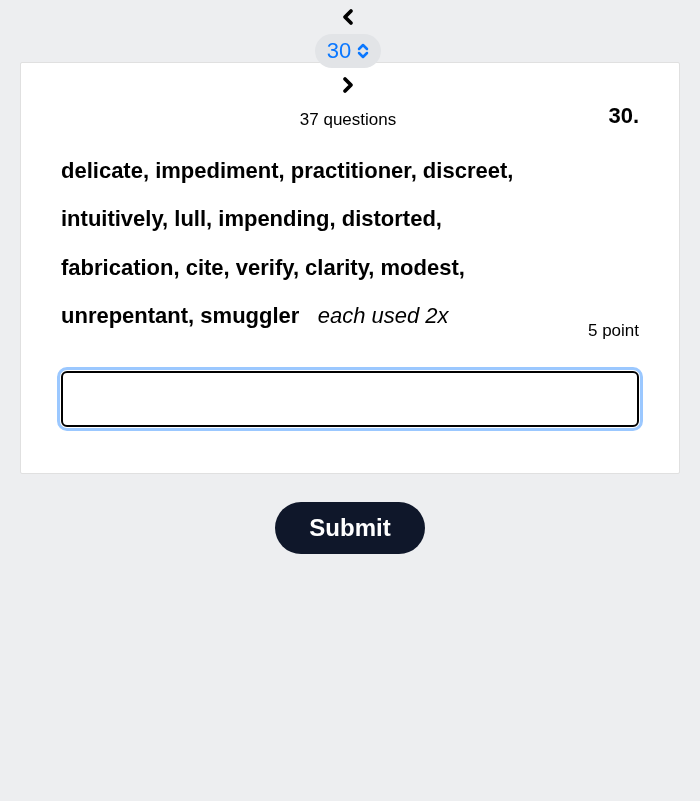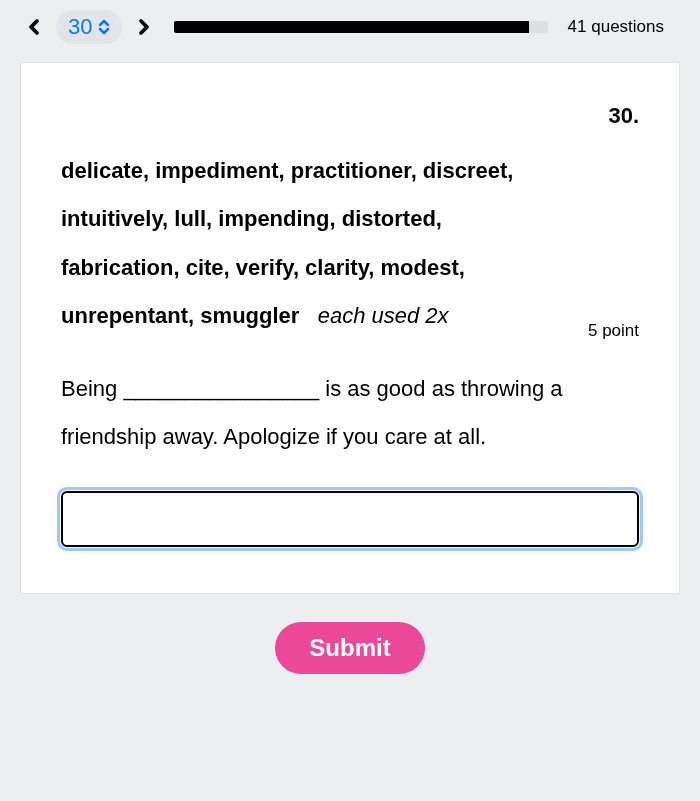--- a/index.html
+++ b/index.html
@@ -11,22 +11,23 @@
       font-family: Arial, Helvetica, sans-serif;
       background: #edeef0;
       width: 700px;
       height: 801px;
       overflow: hidden;
     }
     .topbar {
       display: flex;
       align-items: center;
       gap: 8px;
-      padding: 8px 36px 8px 20px;
+      padding: 8px 24px 8px 20px;
       height: 54px;
+      flex-direction: column;
     }
     .nav-arrow {
       width: 28px;
       height: 28px;
       display: flex;
       align-items: center;
       justify-content: center;
       cursor: pointer;
     }
     .nav-arrow svg {
@@ -140,21 +141,21 @@
       outline-offset: 1px;
       font-size: 20px;
       padding: 0 14px;
     }
     .submit-wrap {
       display: flex;
       justify-content: center;
       margin-top: 28px;
     }
     .submit-btn {
-      background: #ec4899;
+      background: #0f172a;
       color: #fff;
       border: none;
       font-size: 24px;
       font-weight: 700;
       padding: 12px 34px;
       border-radius: 30px;
       cursor: pointer;
     }
   </style>
 </head>
@@ -178,34 +179,33 @@
     </span>
   </div>
   <div class="nav-arrow">
     <svg viewBox="0 0 24 24" fill="none" stroke="#000" stroke-width="5" stroke-linecap="round" stroke-linejoin="round">
         <polyline points="8 4 16 12 8 20"></polyline>
       </svg>
   </div>
   <div class="progress-track">
     <div class="progress-fill" style="width:95%"></div>
   </div>
-  <div class="questions-count">41 questions</div>
+  <div class="questions-count">37 questions</div>
 </div>
 
 <div class="card">
   <div class="question-row">
     <div class="q-number">30.</div>
     <div class="q-body">
       <div class="q-header">
         <div class="q-words">
           <b>delicate, impediment, practitioner, discreet, intuitively, lull, impending, distorted, fabrication, cite, verify, clarity, modest, unrepentant, smuggler</b>&nbsp;&nbsp;&nbsp;<i>each used 2x</i>
         </div>
         <div class="points">5 point</div>
       </div>
-      <div class="q-sentence">Being ________________ is as good as throwing a friendship away. Apologize if you care at all.</div>
       <input class="answer-input" type="text" value="" style="">
     </div>
   </div>
 </div>
 
 <div class="submit-wrap">
   <button class="submit-btn">Submit</button>
 </div>
 
 </body></html>

